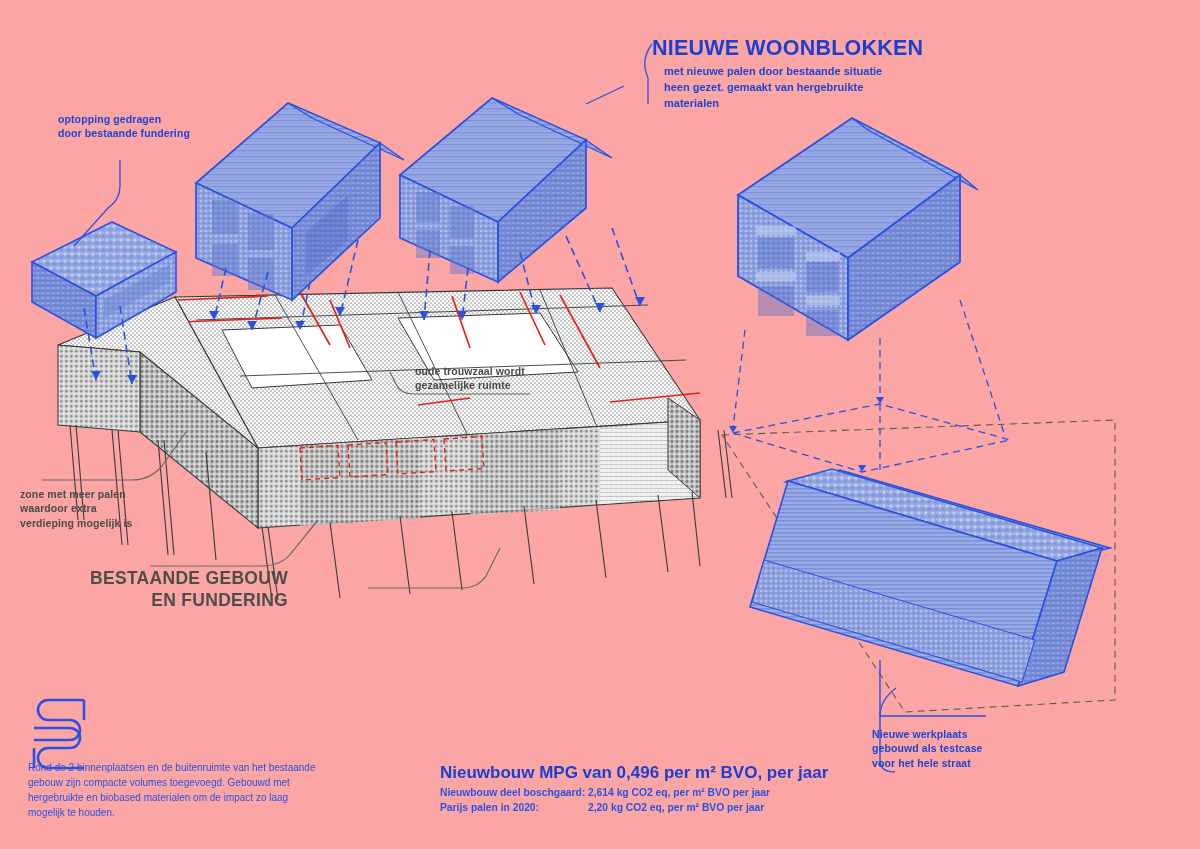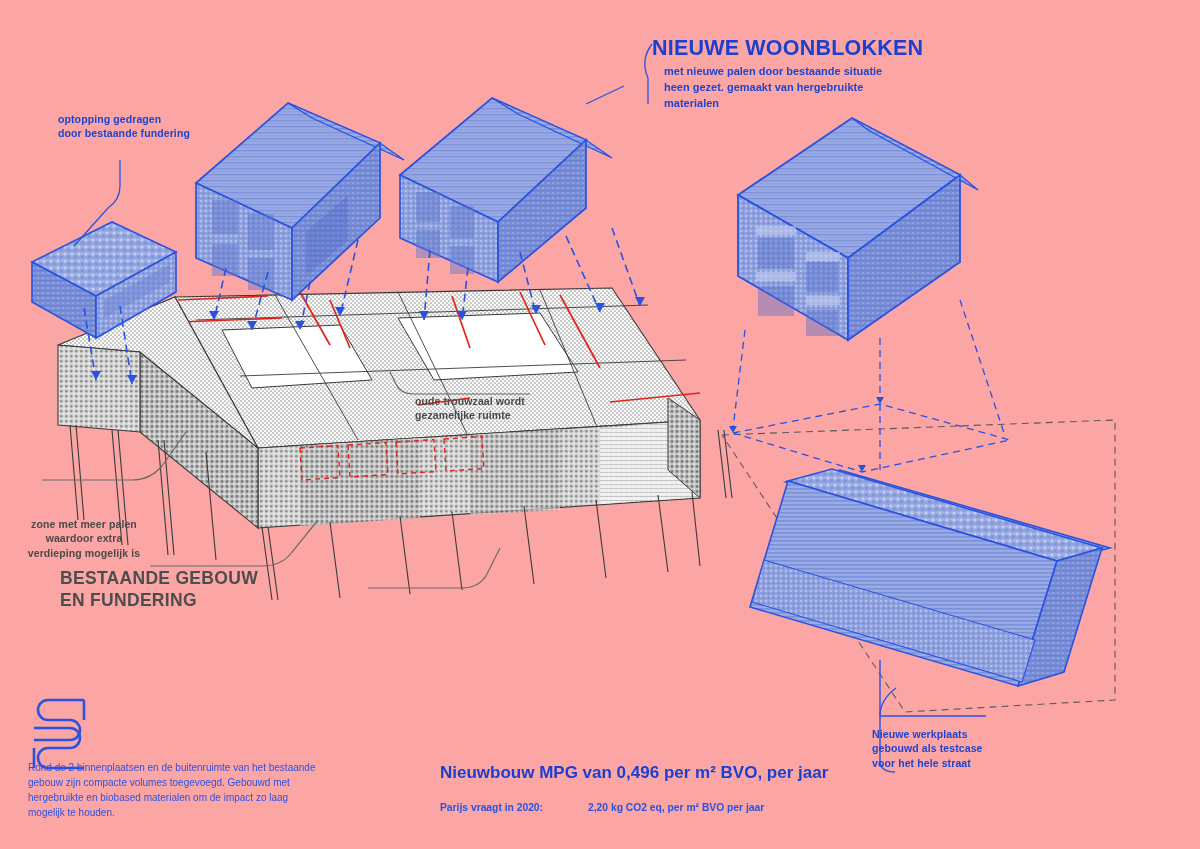--- a/index.html
+++ b/index.html
@@ -9,30 +9,30 @@
   #stage{position:relative;width:1200px;height:849px;background:#fca5a5;}
 
   
   .dotfield{position:absolute;pointer-events:none;
      background-image:radial-gradient(#c9ccd6 0.6px, transparent 0.7px);
      background-size:4px 4px;opacity:.55;}
 
   
   .ann{position:absolute;color:#1e44cf;font-size:10.5px;line-height:1.38;
        font-weight:600;letter-spacing:.1px;white-space:pre-line;}
-  .ann.gray{color:#4a4a4a;font-weight:600;margin-top:30px;}
-  .ann.right{text-align:center;}
+  .ann.gray{color:#4a4a4a;font-weight:600;}
+  .ann.right{text-align:left;}
 
   .headline{position:absolute;color:#1b3fd0;font-weight:700;
        font-size:21.5px;letter-spacing:.2px;}
   .subhead{position:absolute;color:#1e44cf;font-size:11px;
        line-height:1.45;font-weight:600;white-space:pre-line;}
 
   .bigcaps{position:absolute;color:#4d4d4d;font-weight:700;
-       font-size:17.5px;line-height:1.25;letter-spacing:.3px;}
+       font-size:17.5px;line-height:1.25;letter-spacing:.3px;text-align:right;}
 
   
   .brandtitle{position:absolute;color:#1e44cf;font-weight:700;font-size:13.5px;
        line-height:1.45;white-space:pre-line;}
   .bodytext{position:absolute;color:#2a52e0;font-size:10px;line-height:1.5;
        font-weight:500;white-space:pre-line;}
   .mpg-title{position:absolute;color:#1b3fd0;font-weight:700;font-size:17px;}
   .mpg-row{position:absolute;color:#2a52e0;font-size:10.3px;font-weight:600;
        line-height:1.5;}
   .mpg-row .lbl{display:inline-block;width:148px;}
@@ -350,17 +350,20 @@
   </div>
 
 
   <div class="bodytext" style="left:28px;top:760px;width:330px;">Rond de 2 binnenplaatsen en de buitenruimte van het bestaande
 gebouw zijn compacte volumes toegevoegd. Gebouwd met
 hergebruikte en biobased materialen om de impact zo laag
 mogelijk te houden.</div>
 
   <div class="mpg-title" style="left:440px;top:763px;">Nieuwbouw MPG van 0,496 per m² BVO, per jaar</div>
 
+  <div class="mpg-row" style="left:440px;top:785px;">
+    <span class="lbl">Nieuwbouw deel boschgaard:</span><span>2,614 kg CO2 eq, per m² BVO per jaar</span>
+  </div>
   <div class="mpg-row" style="left:440px;top:800px;">
-    <span class="lbl">Parijs vraagt in 2020:</span><span>2,20  kg CO2 eq, per m² BVO per jaar</span>
+    <span class="lbl">Parijs palen in 2020:</span><span>2,20  kg CO2 eq, per m² BVO per jaar</span>
   </div>
 
 </div>
 
 </body></html>

